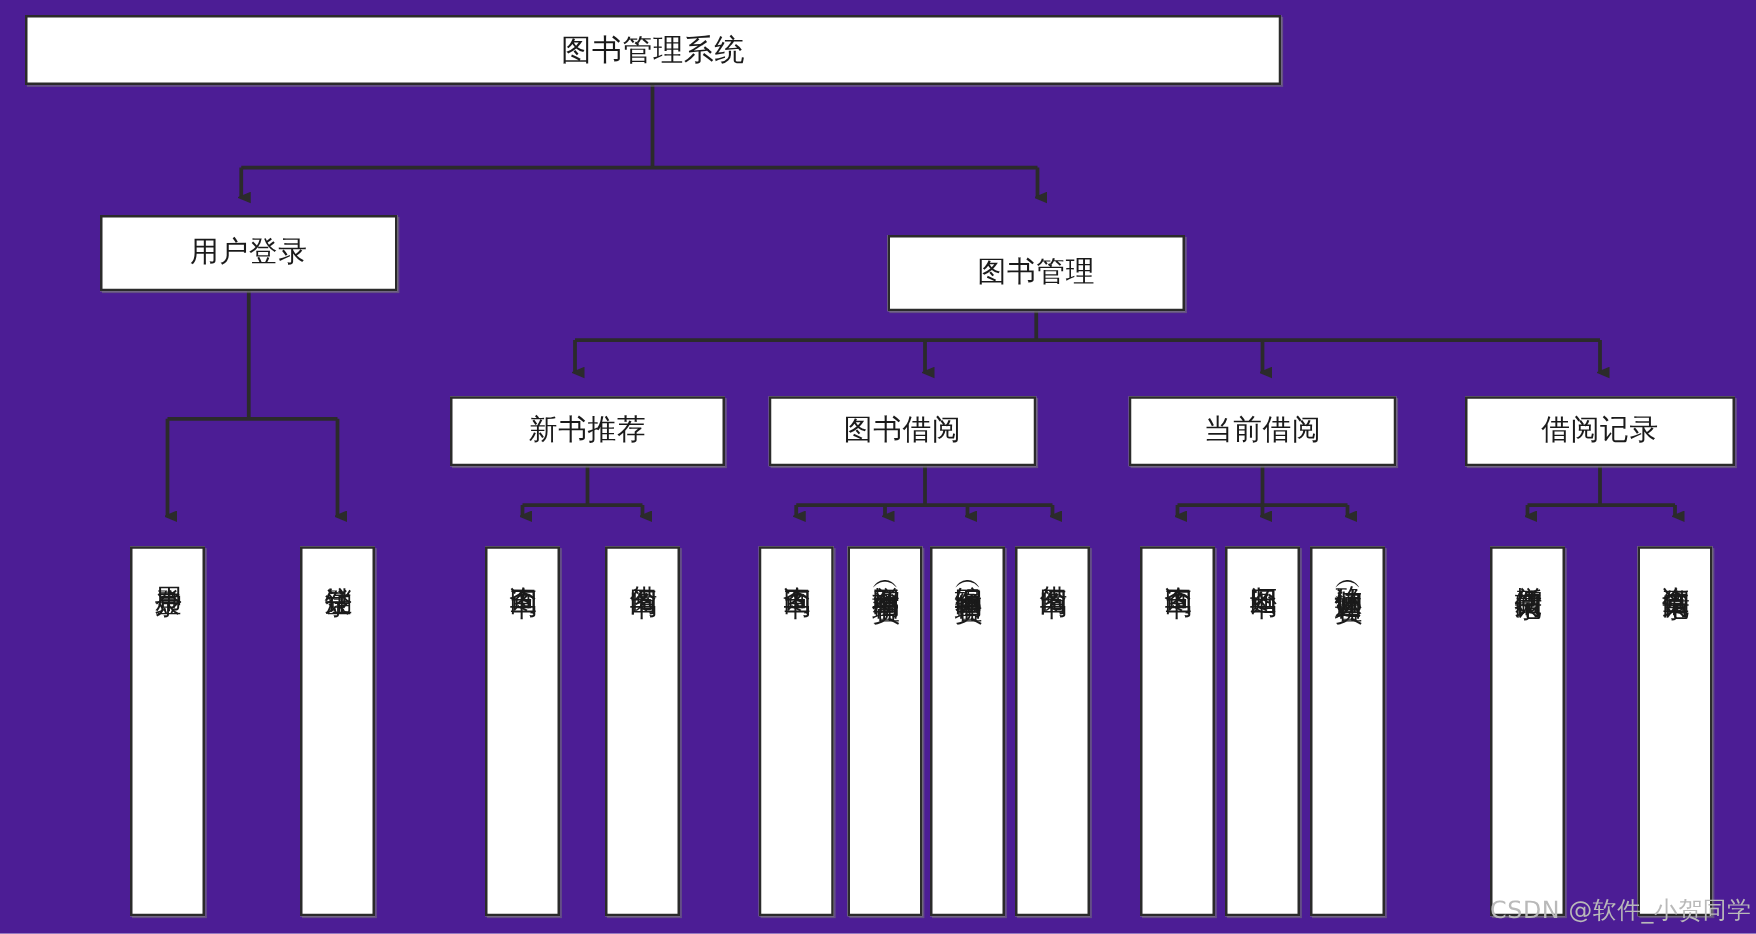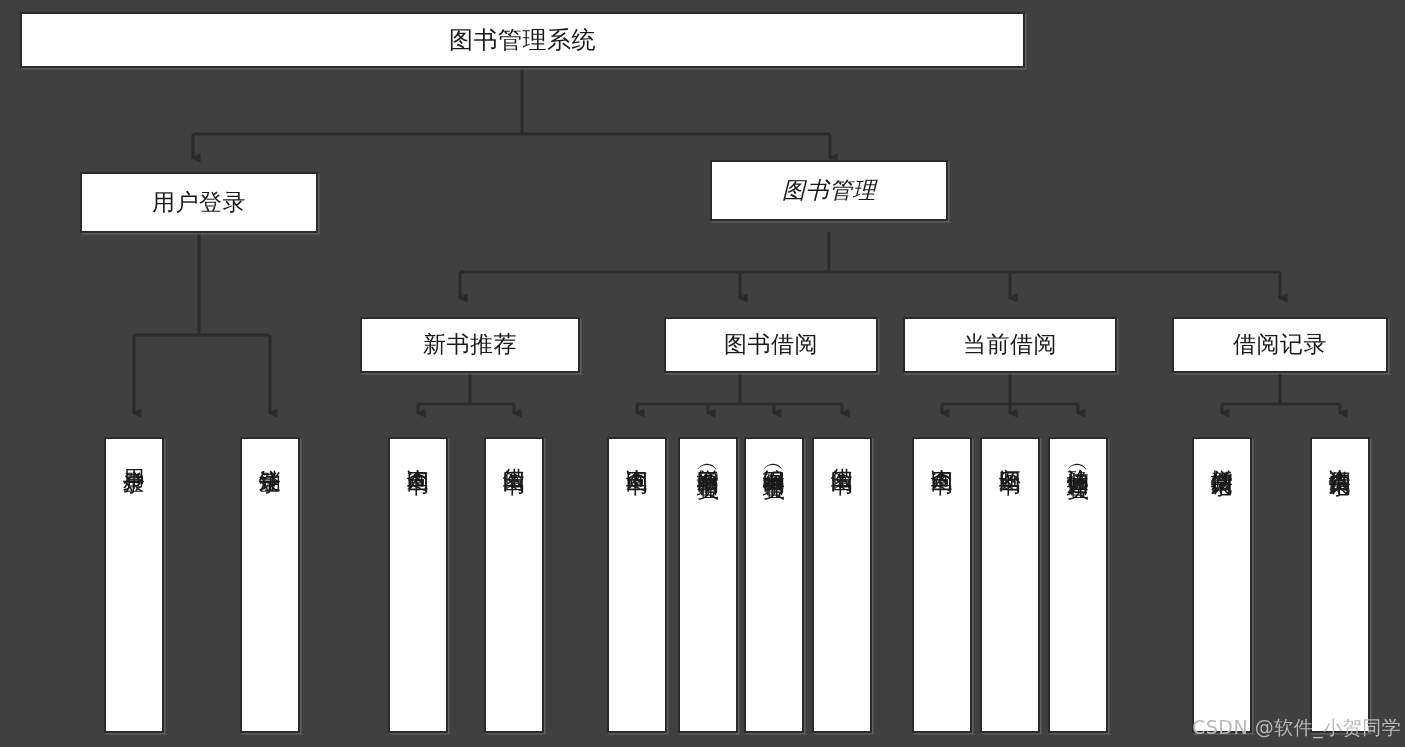--- a/index.html
+++ b/index.html
@@ -7,21 +7,21 @@
     padding: 0;
     background: #ffffff;
   }
   body {
     font-family: "DejaVu Sans", "Liberation Sans", sans-serif;
   }
   #canvas {
     position: relative;
     width: 1405px;
     height: 747px;
-    background: #404040;
+    background: #4c1d95;
     overflow: hidden;
   }
   svg#wires {
     position: absolute;
     left: 0;
     top: 0;
     width: 1405px;
     height: 747px;
     pointer-events: none;
   }
@@ -127,28 +127,28 @@
     </g>
   </svg>
 
   <div class="node root horiz" style="left:20px; top:12px; width:1005px; height:56px;">
     <span class="label">图书管理系统</span>
   </div>
 
   <div class="node horiz" style="left:80px; top:172px; width:238px; height:61px;">
     <span class="label">用户登录</span>
   </div>
-  <div class="node horiz" style="left:710px; top:160px; width:238px; height:61px;font-style:italic;">
+  <div class="node horiz" style="left:710px; top:188px; width:238px; height:61px;">
     <span class="label">图书管理</span>
   </div>
 
   <div class="node horiz" style="left:360px; top:317px; width:220px; height:56px;align-items:center;">
     <span class="label">新书推荐</span>
   </div>
-  <div class="node horiz" style="left:664px; top:317px; width:214px; height:56px;">
+  <div class="node horiz" style="left:615px; top:317px; width:214px; height:56px;">
     <span class="label">图书借阅</span>
   </div>
   <div class="node horiz" style="left:1172px; top:317px; width:216px; height:56px;">
     <span class="label">借阅记录</span>
   </div>
   <div class="node horiz" style="left:903px; top:317px; width:214px; height:56px;">
     <span class="label">当前借阅</span>
   </div>
 
   <div class="node vert" style="left:104px; top:437px; width:60px; height:296px;">

